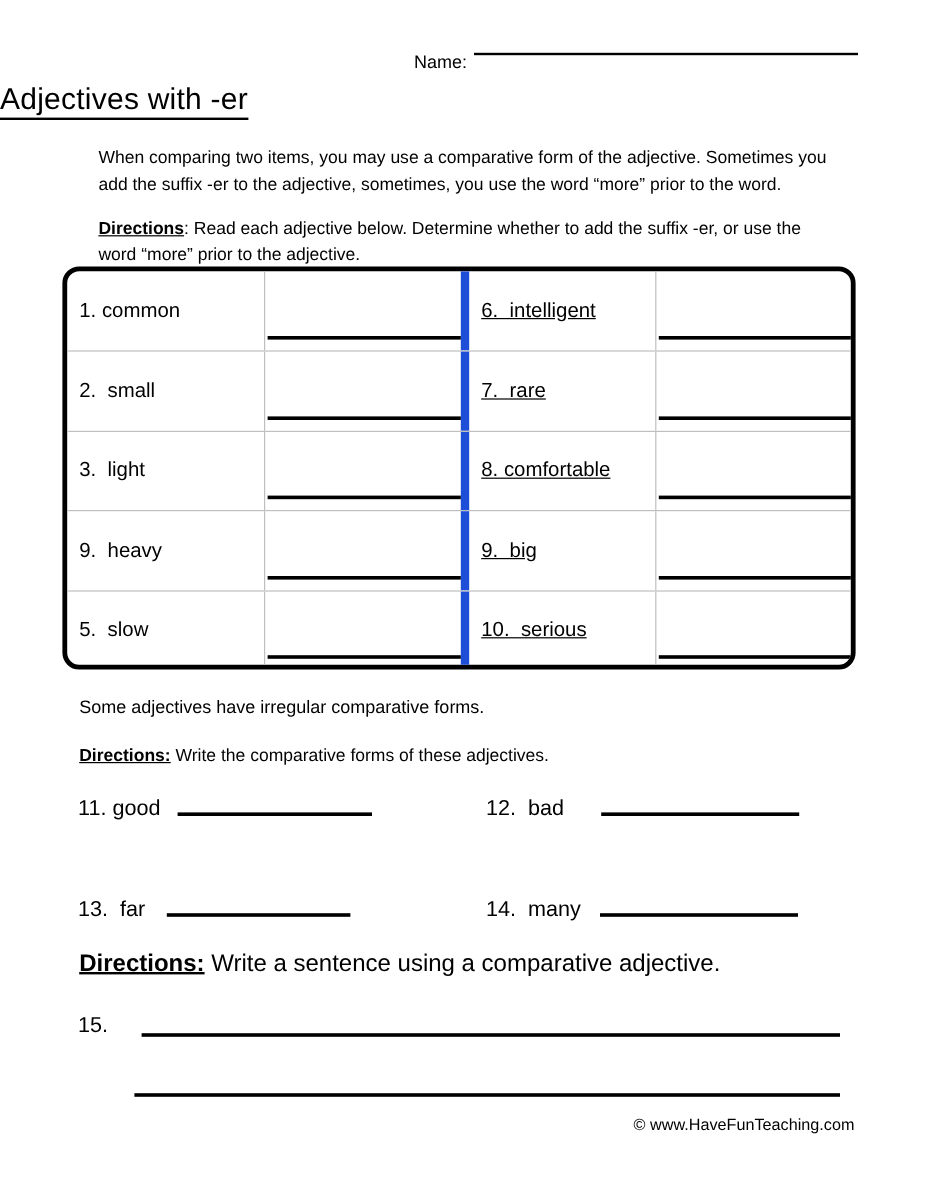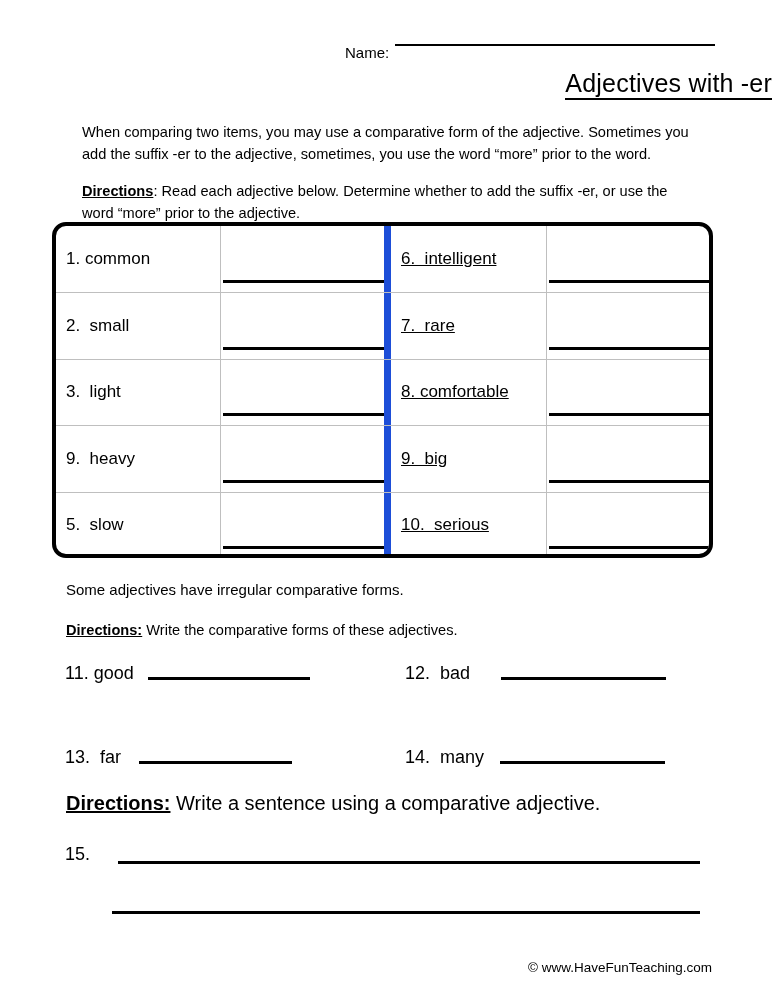--- a/index.html
+++ b/index.html
@@ -44,21 +44,21 @@
     border-bottom: 2px solid #000;
     margin-bottom: 3px;
   }
 
   
   .title {
     position: absolute;
     left: 0;
     top: 68px;
     width: 772px;
-    text-align: right;
+    text-align: left;
     font-size: 25px;
     line-height: 30px;
     letter-spacing: 0.2px;
   }
   .title span {
     border-bottom: 2px solid #000;
     padding-bottom: 1px;
   }
 
   
@@ -198,21 +198,21 @@
     left: 112px;
     top: 911px;
     width: 588px;
     border-bottom: 3px solid #000;
   }
 
   
   .footer {
     position: absolute;
     left: 0;
-    top: 959px;
+    top: 929px;
     width: 712px;
     text-align: right;
     font-size: 13.5px;
     line-height: 18px;
   }
 </style>
 </head>
 <body>
 
 <div class="page">

